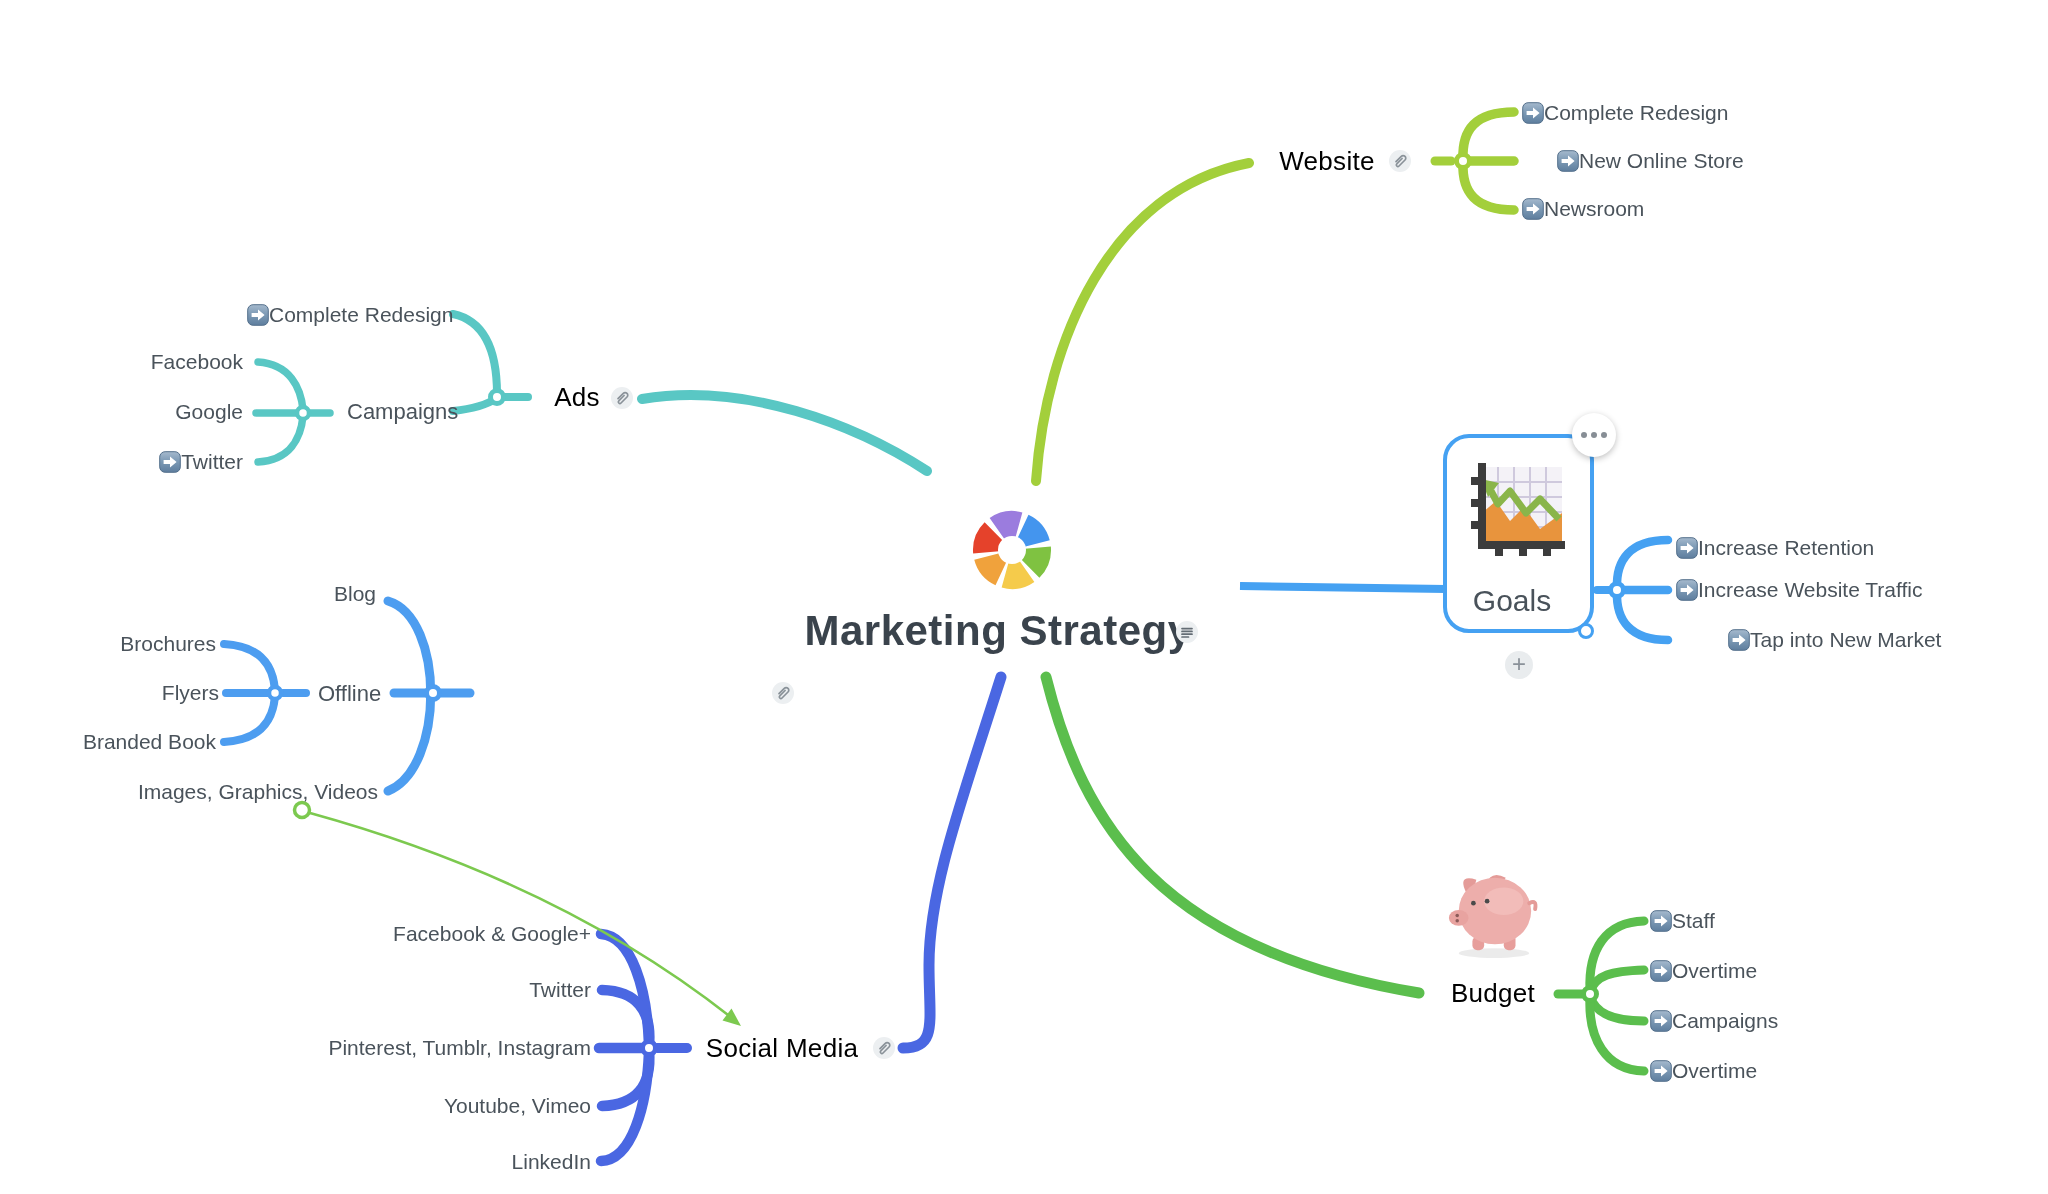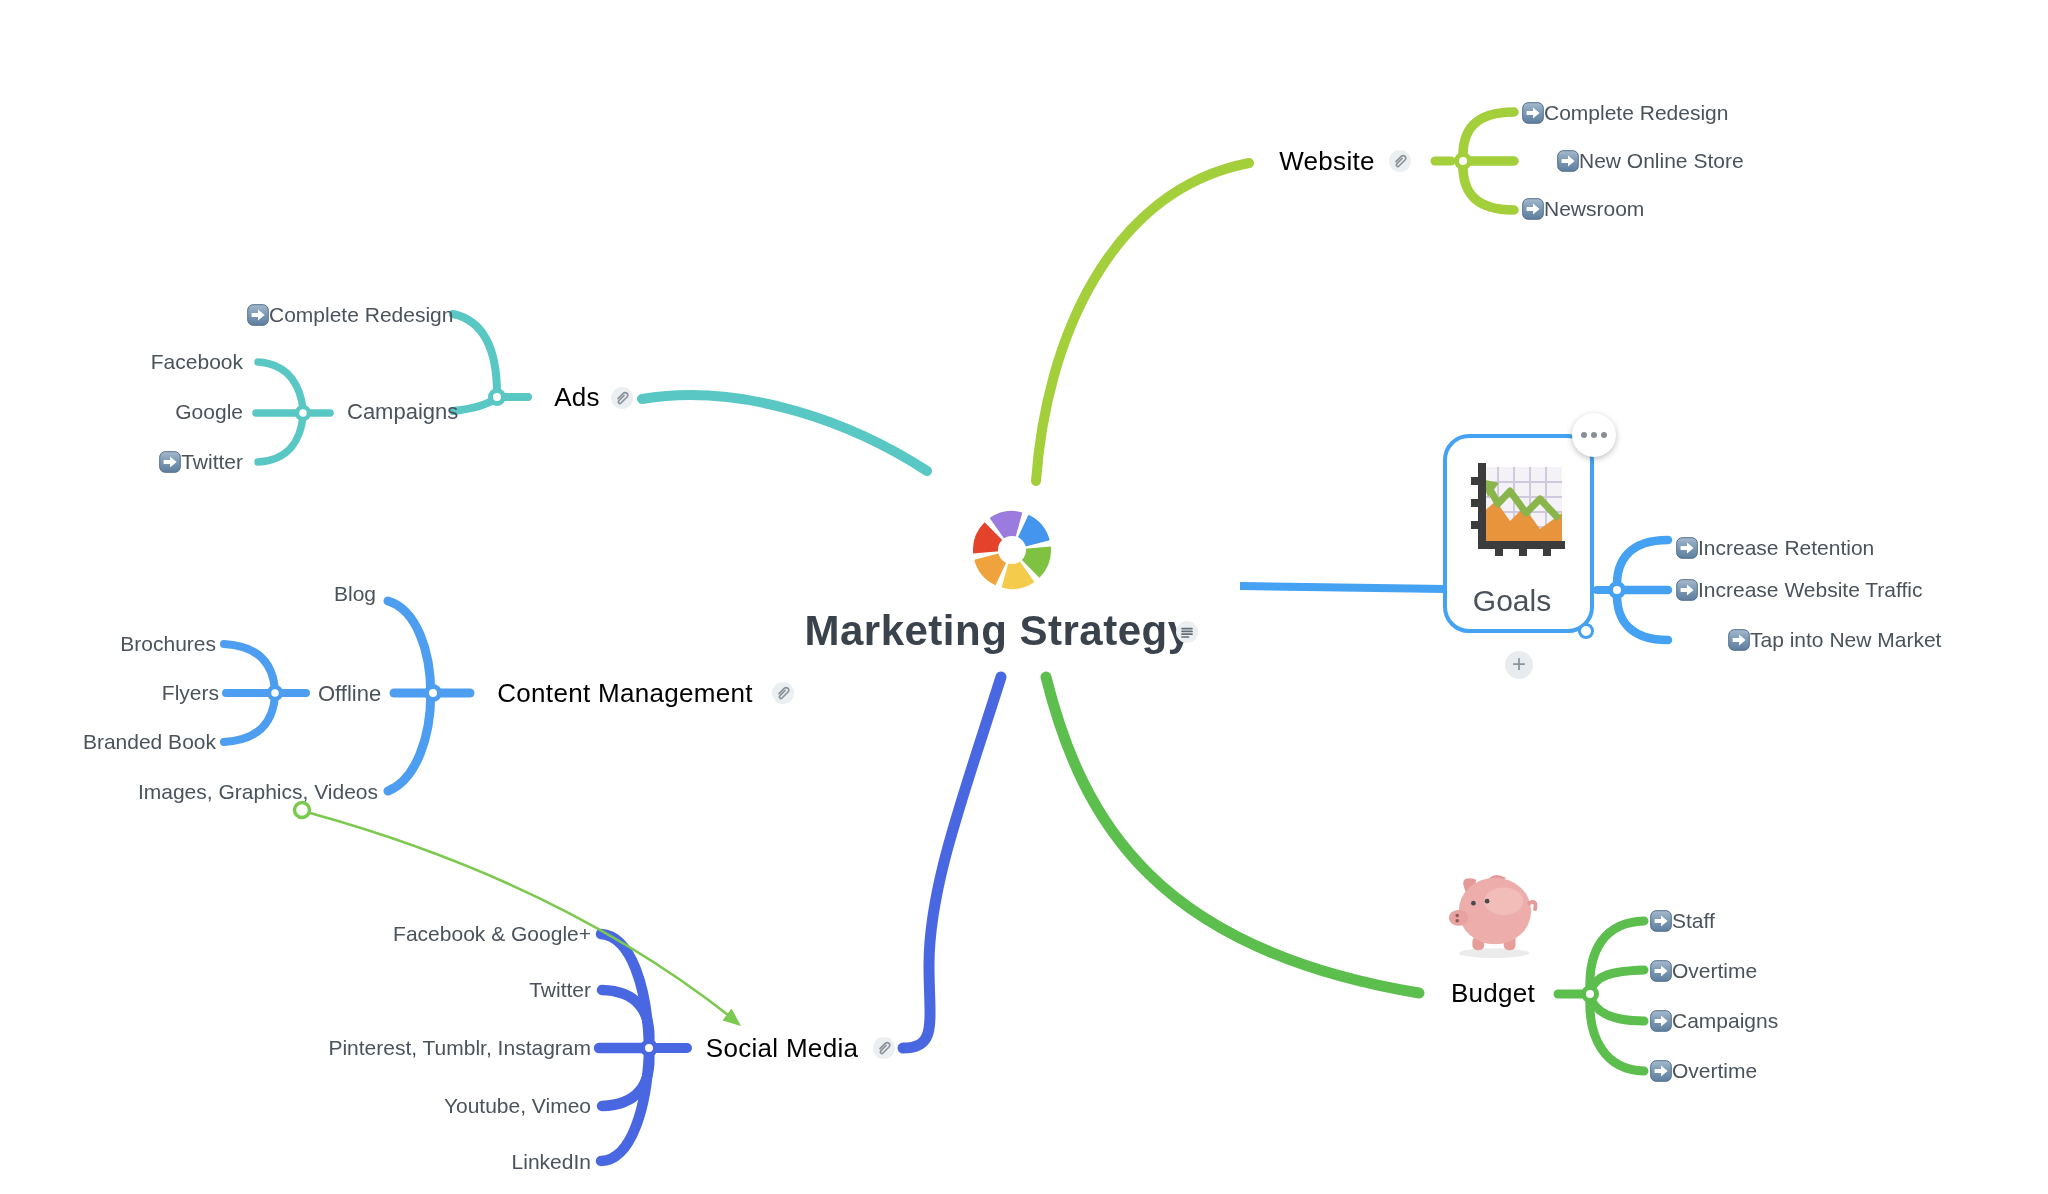--- a/index.html
+++ b/index.html
@@ -290,21 +290,20 @@
   <div class="child" style="right:1457px;top:1048px;margin-left:47px;">
     <span>Pinterest, Tumblr, Instagram</span>
   </div>
   <div class="child" style="right:1457px;top:1106px;">
     <span>Youtube, Vimeo</span>
   </div>
   <div class="child" style="right:1457px;top:1162px;">
     <span>LinkedIn</span>
   </div>
 
-  <div class="lbl" style="left:625px;top:693px;">Content Management</div>
   <div class="chip" style="left:783px;top:693px;">
     <svg width="22" height="22">
         <use href="#sym-clip"></use>
       </svg>
   </div>
   <div class="child" style="right:1672px;top:594px;">
     <span>Blog</span>
   </div>
   <div class="child mid" style="left:318px;top:694px;transform:translateY(-50%);">
     <span>Offline</span>

